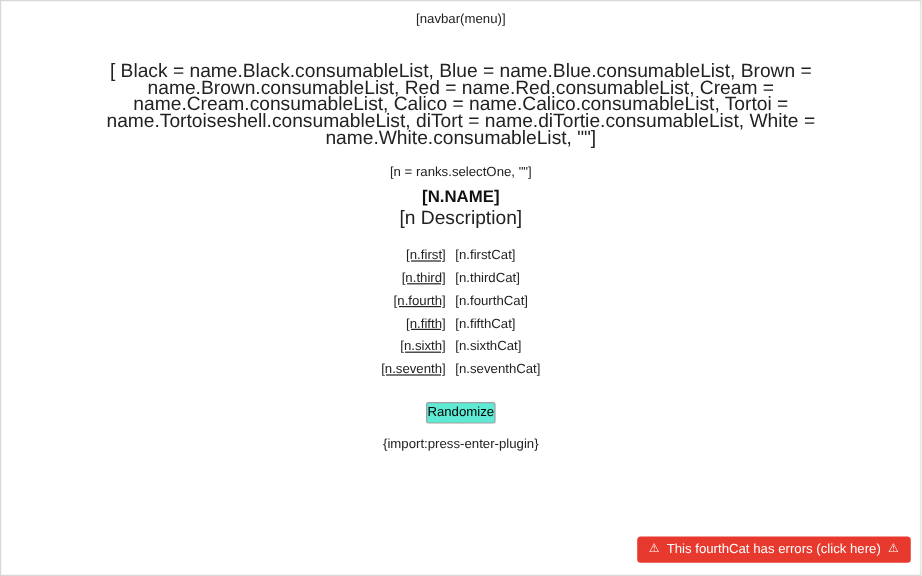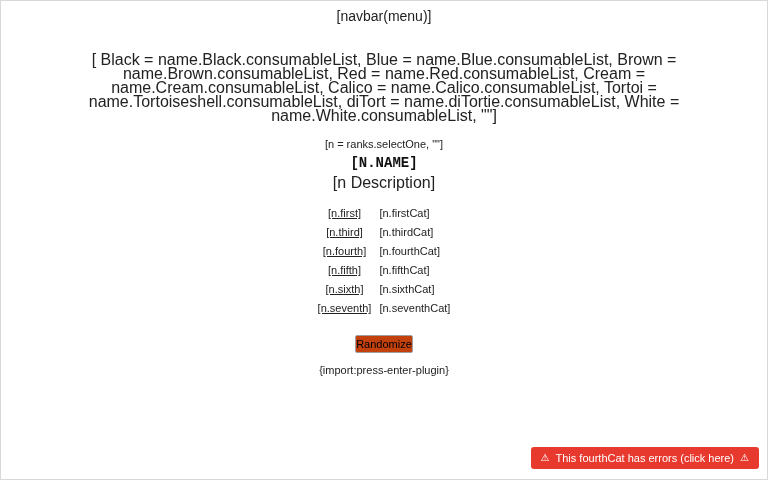--- a/index.html
+++ b/index.html
@@ -20,21 +20,21 @@
     background: #ffffff;
     border: 1px solid #d8d8d8;
     box-sizing: border-box;
     overflow: hidden;
   }
   .content {
     padding-top: 4px;
     text-align: center;
   }
   .navbar-line {
-    font-size: 14px;
+    font-size: 11px;
     color: #222222;
     margin-top: 4px;
     margin-bottom: 12px;
     line-height: 14px;
   }
   .intro-block {
     margin: 0 auto;
     margin-top: 30px;
     max-width: 700px;
     font-size: 16px;
@@ -48,58 +48,57 @@
     font-size: 11px;
     color: #222222;
     line-height: 14px;
   }
   .title-line {
     margin-top: 4px;
     font-size: 14px;
     font-weight: bold;
     color: #111111;
     line-height: 17px;
-    font-family: Liberation Mono, monospace;
   }
   .desc-line {
     margin-top: 4px;
     font-size: 16px;
     color: #222222;
     line-height: 14px;
   }
   .rank-table {
     margin: 0 auto;
     margin-top: 14px;
     border-collapse: collapse;
   }
   .rank-table td {
     font-size: 11px;
     color: #222222;
     padding: 2px 4px;
     line-height: 15px;
   }
   .rank-table td.rank-name {
-    text-align: center;
+    text-align: right;
   }
   .rank-table td.rank-cat {
     text-align: left;
   }
   .rank-link {
     text-decoration: underline;
     color: #222222;
     cursor: pointer;
   }
   .randomize-wrap {
     margin-top: 16px;
   }
   .randomize-button {
     font-family: "Liberation Sans", sans-serif;
     font-size: 11px;
     color: #000000;
-    background: #c2410c;
+    background: #5eead4;
     border: 1px solid #a0a0a0;
     border-radius: 2px;
     padding: 2px 0;
     cursor: pointer;
   }
   .import-line {
     margin-top: 10px;
     font-size: 11px;
     color: #222222;
     line-height: 14px;

